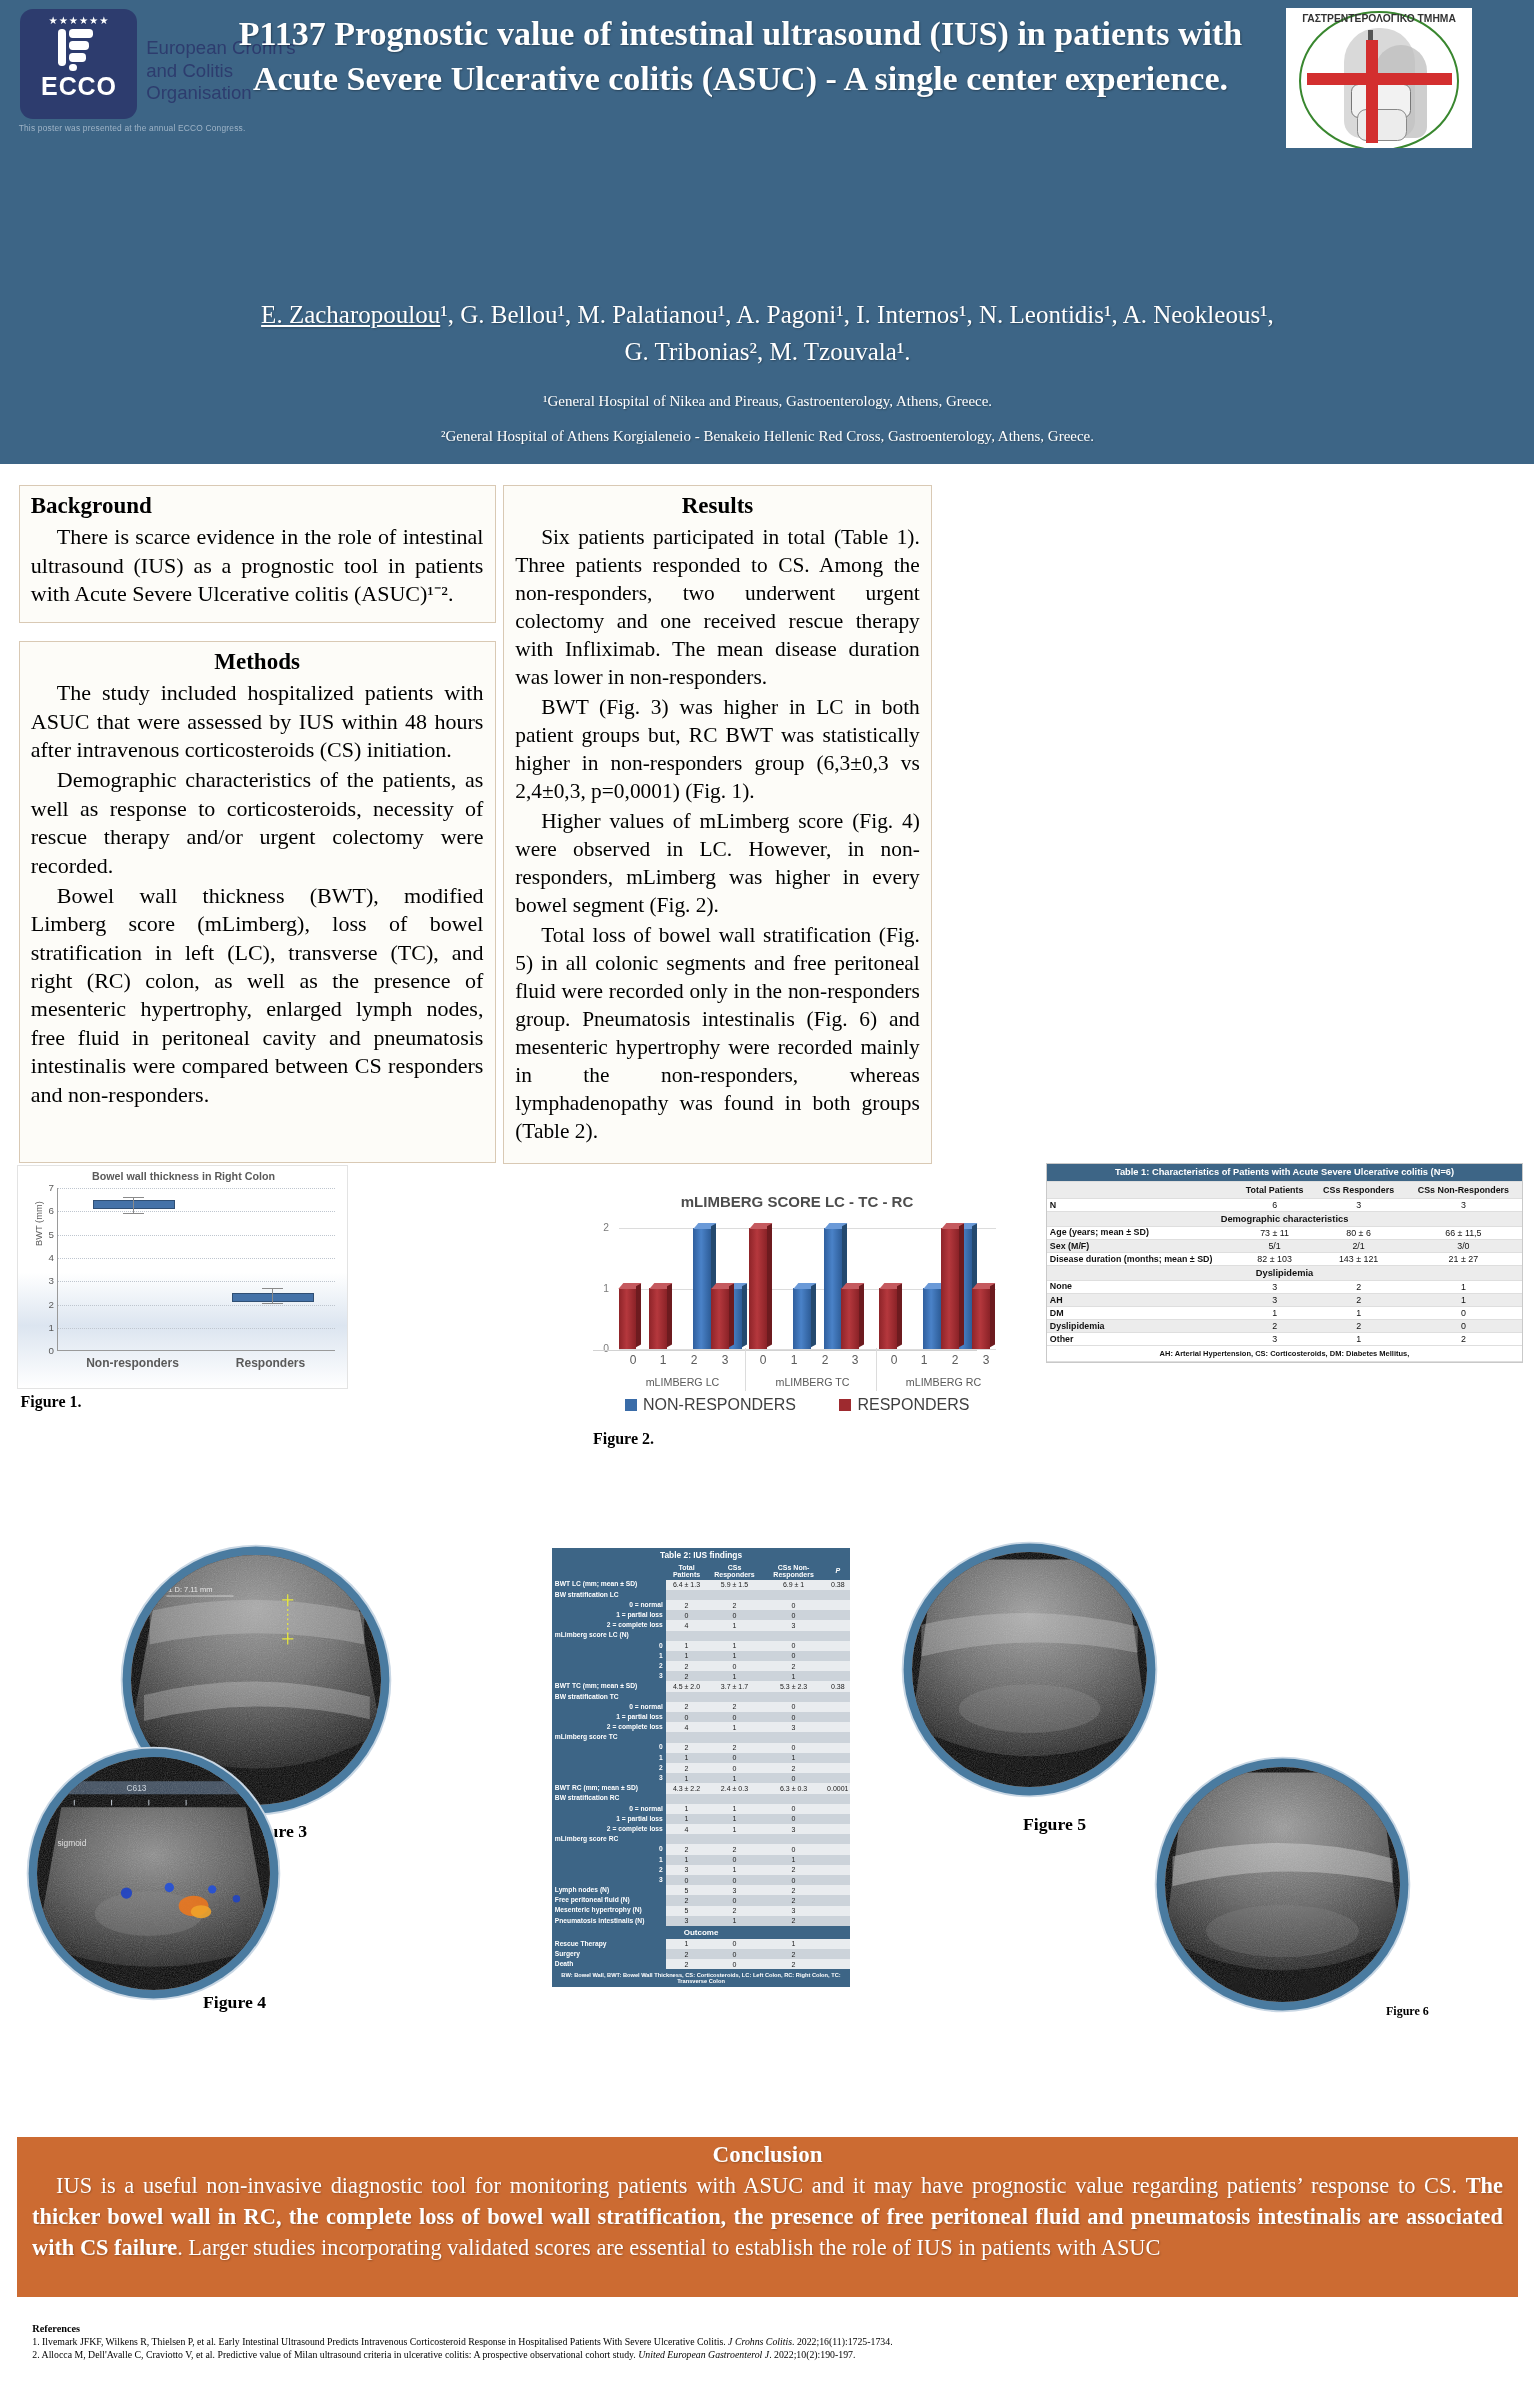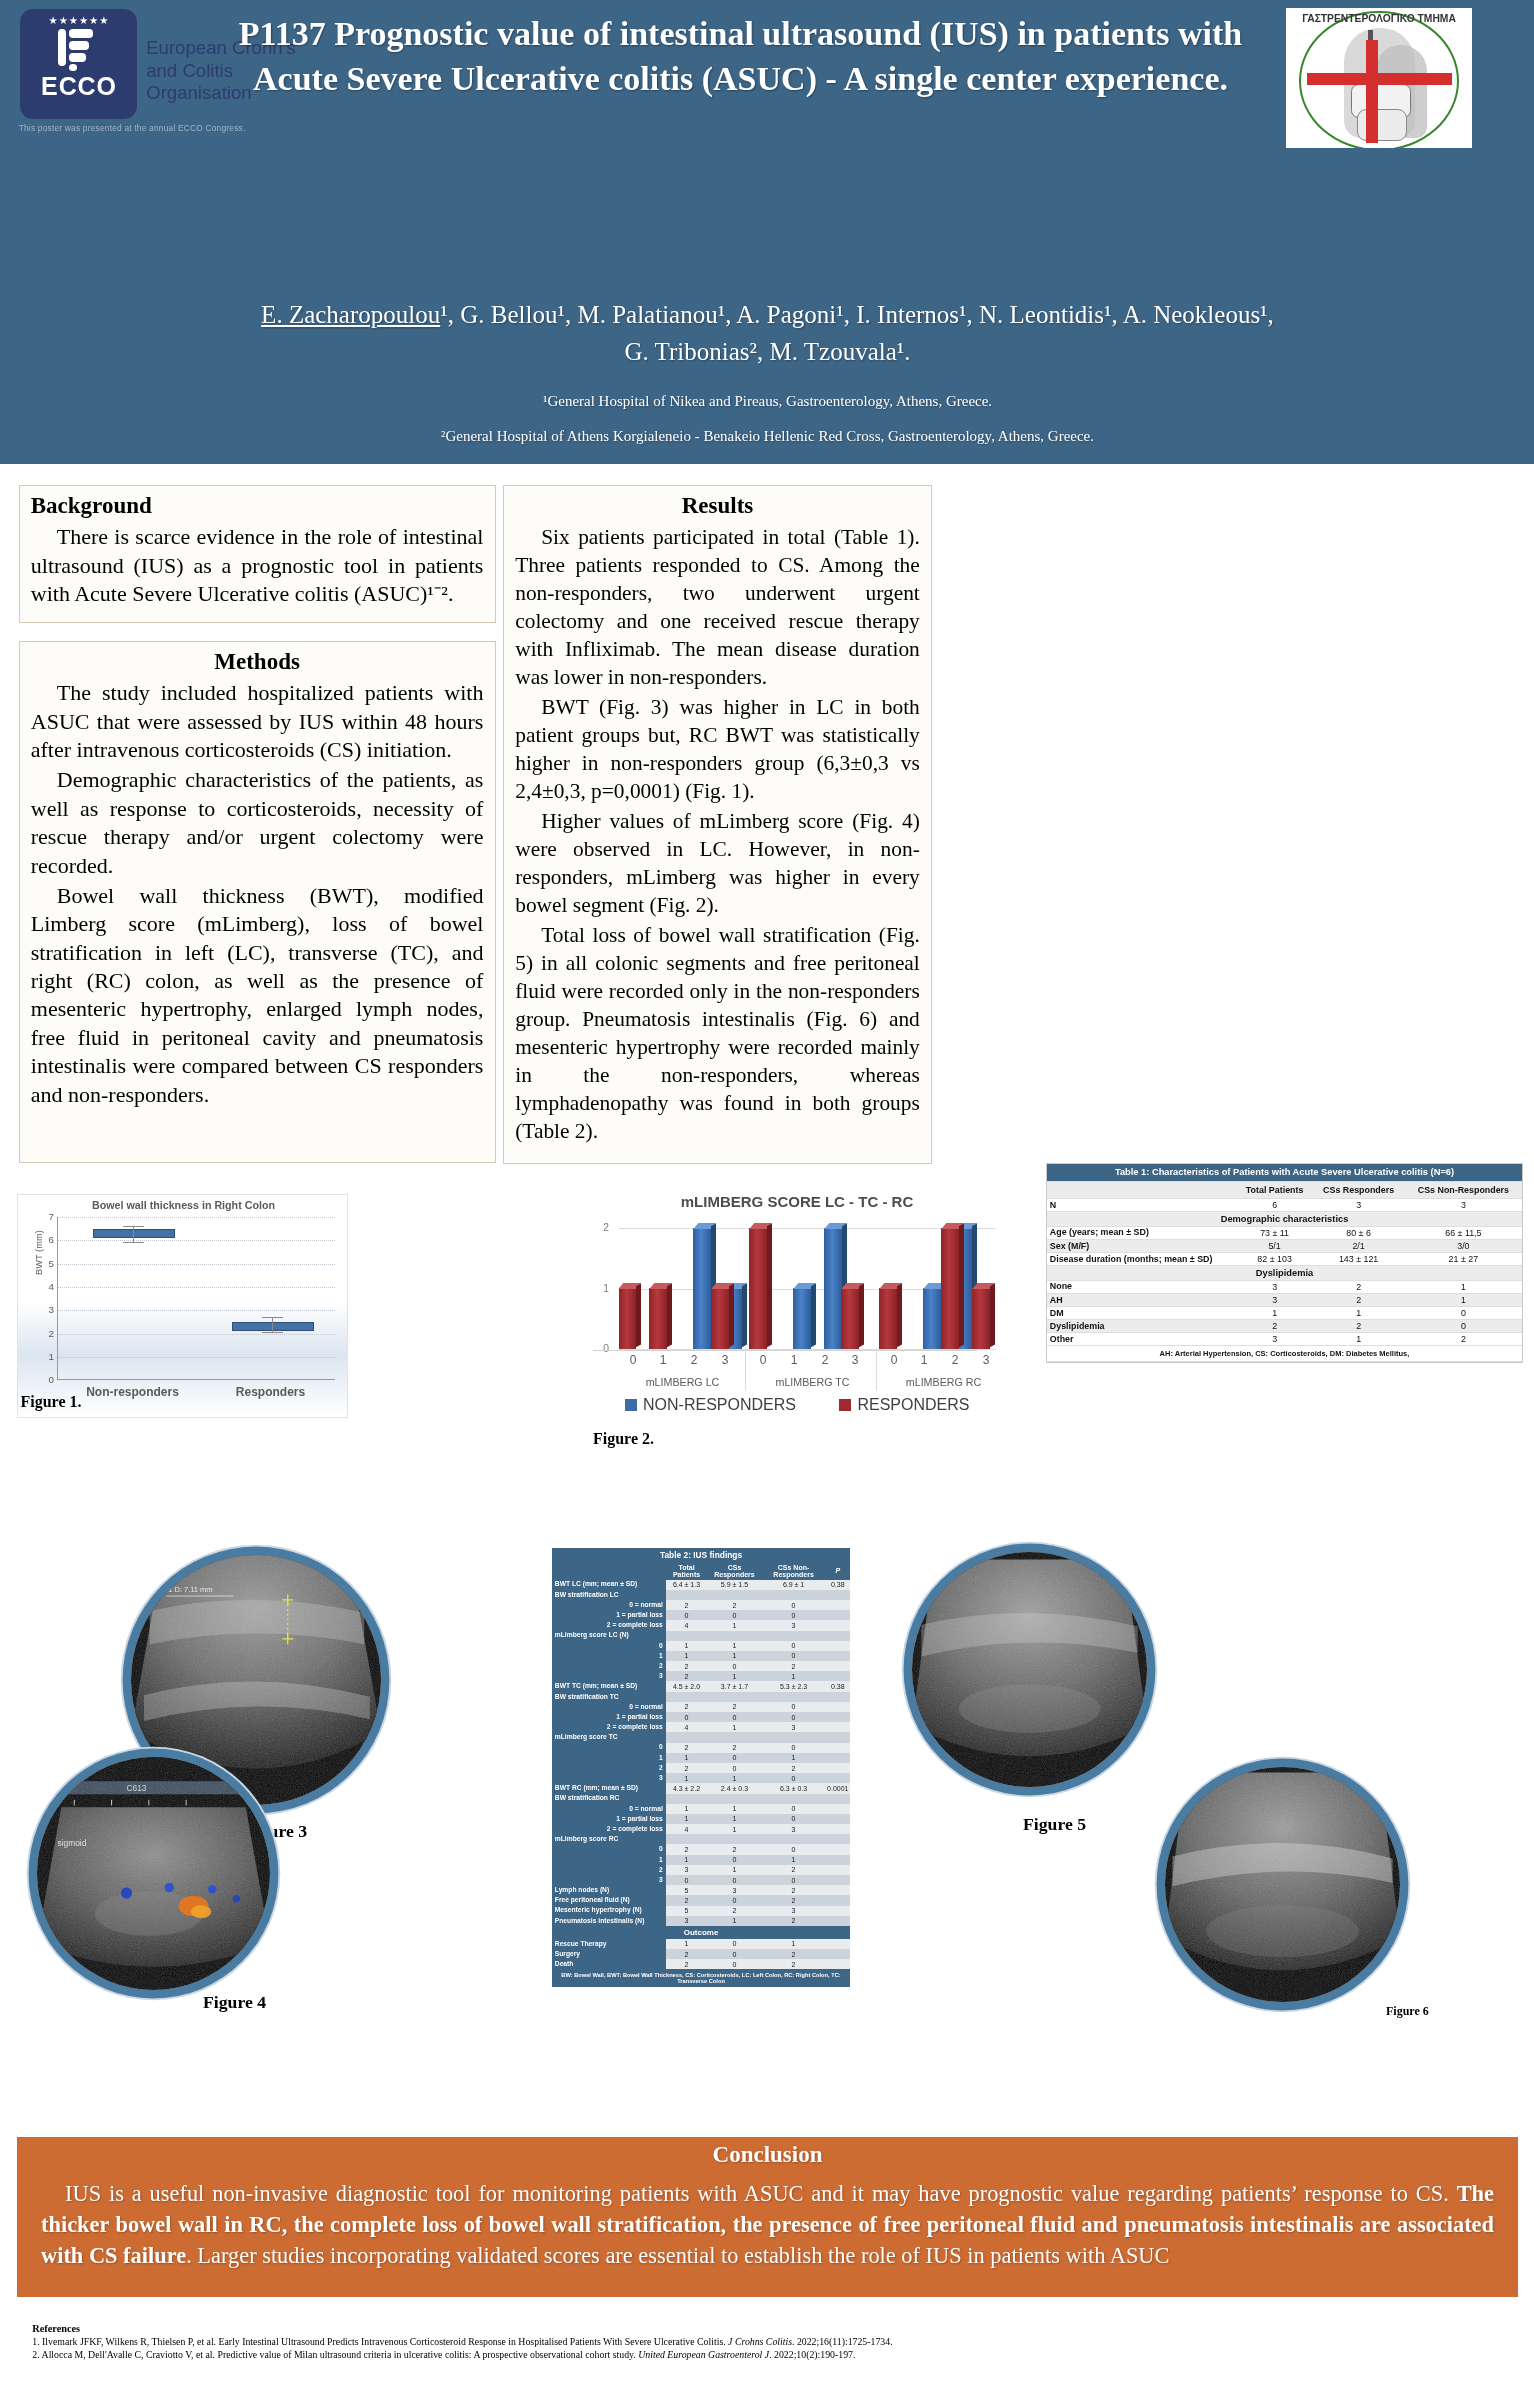--- a/index.html
+++ b/index.html
@@ -112,21 +112,21 @@
   #panel-methods{left:18.6px;top:641px;width:477px;height:522px;}
   #panel-results{left:503px;top:485px;width:429px;height:679px;}
   #panel-results p{font-size:21.4px;line-height:28px;}
   #panel-methods p{font-size:22px;line-height:28.4px;}
   #panel-background p{font-size:22px;line-height:28.4px;}
 
   
   #fig1{
     position:absolute;left:17px;top:1165px;width:331px;height:224px;
     background:linear-gradient(to bottom,#ffffff 0%,#ffffff 48%,#dce5f0 72%,#ffffff 100%);
-    border:0.9px solid #e3e3e3;box-sizing:border-box;margin-top:29px;
+    border:0.9px solid #e3e3e3;box-sizing:border-box;
   }
   #fig1 .f1title{
     position:absolute;left:0;top:3.7px;width:331px;text-align:center;
     font-family:"Liberation Sans",sans-serif;font-weight:bold;font-size:10.7px;color:#5a5a5a;
   }
   #fig1 .plotarea{
     position:absolute;left:39px;top:22.4px;width:278px;height:163px;
     border-left:0.9px solid #9a9a9a;border-bottom:0.9px solid #9a9a9a;
     box-sizing:border-box;
   }
@@ -242,21 +242,21 @@
   #conclusion{
     position:absolute;left:17px;top:2137px;width:1501px;height:160px;
     background:#cc6b32;color:#ffffff;box-sizing:border-box;
     padding:3.7px 15px 7.5px 15px;
   }
   #conclusion h2{
     margin:0 0 0.9px 0;text-align:center;font-size:23px;font-weight:bold;line-height:28px;
     text-shadow:0.9px 0.9px 1.9px rgba(0,0,0,.25);
   }
   #conclusion p{
-    margin:9px;font-size:22.4px;line-height:31px;text-align:justify;text-indent:24px;
+    margin:0;font-size:22.4px;line-height:31px;text-align:justify;text-indent:24px;
     text-shadow:0.9px 0.9px 1.9px rgba(0,0,0,.25);
   }
   #conclusion b{font-weight:bold;}
 
   
   #refs{
     position:absolute;left:9.3px;top:2323px;width:1520px;
     font-family:"Liberation Serif",serif;color:#000;margin-left:23px;
   }
   #refs .rtitle{font-size:10.3px;font-weight:bold;margin-bottom:0.9px;}

